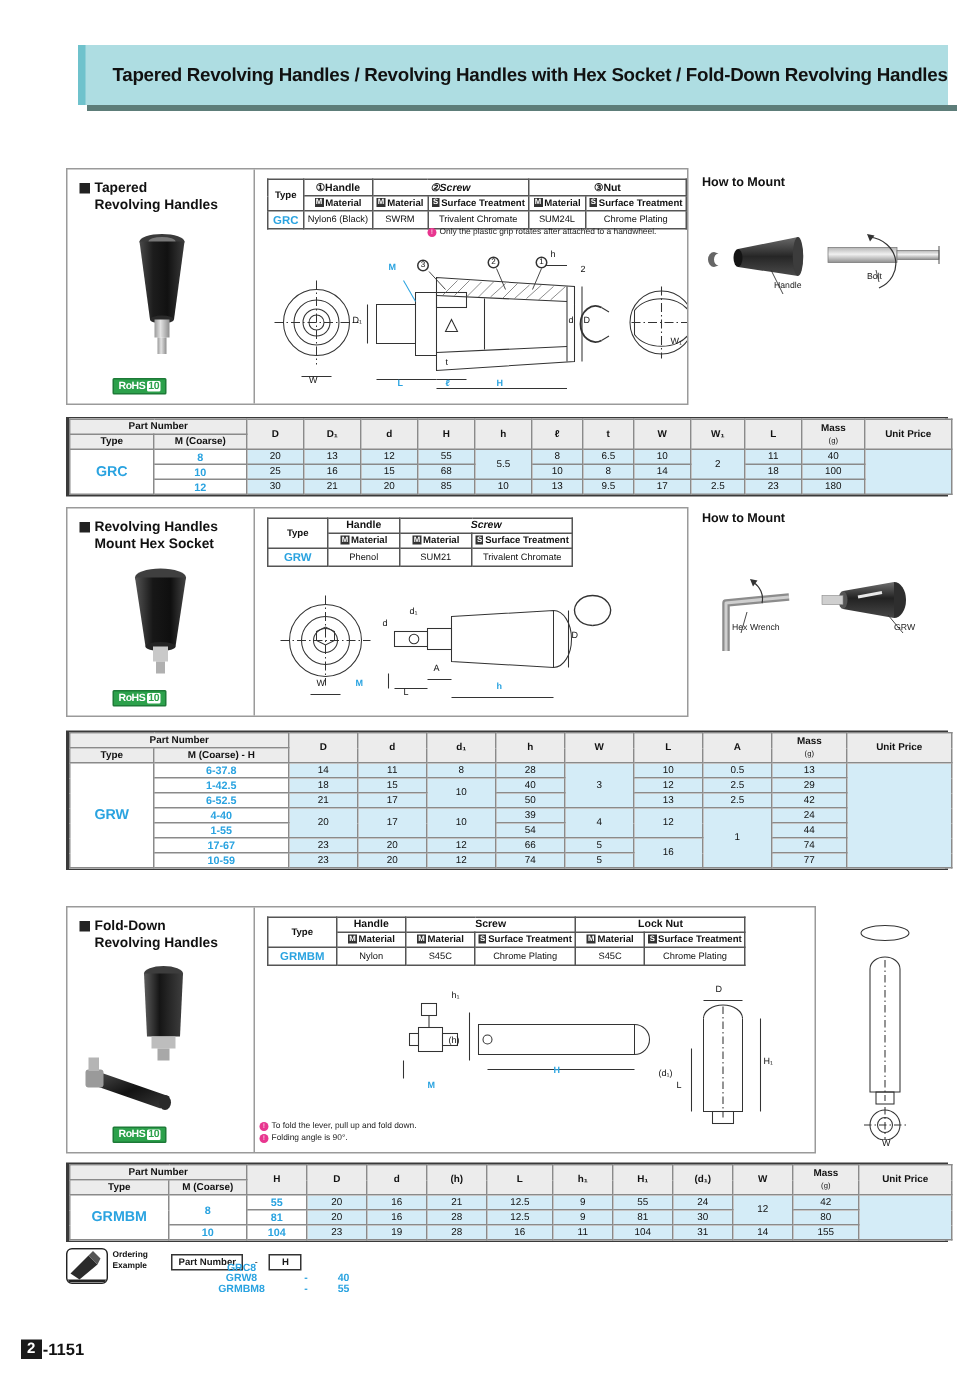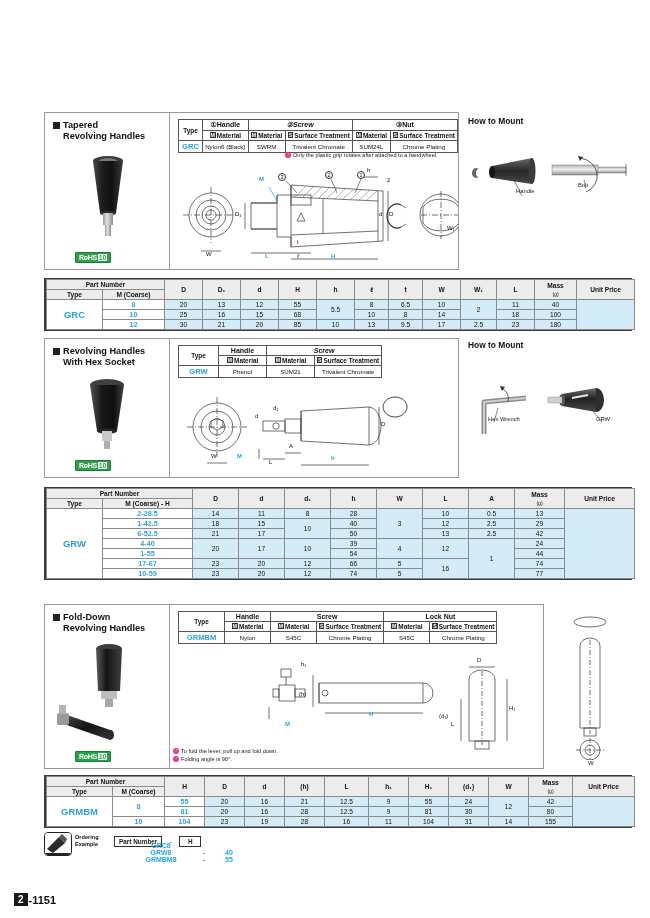--- a/index.html
+++ b/index.html
@@ -152,20 +152,26 @@
     border-radius:50%; font-size:5.4px; text-align:center; line-height:7px;
     background:#fff; color:#111;
   }
   svg { display:block; }
 </style>
 </head>
 <body>
 
 <div class="page">
 
+  <div class="banner-wrap">
+    <div class="banner-shadow"></div>
+    <div class="banner">
+      <h1>Tapered Revolving Handles / Revolving Handles with Hex Socket / Fold-Down Revolving Handles</h1>
+    </div>
+  </div>
 
   <div class="sec-frame" style="left:44px; top:112px; width:415px; height:158px;">
     <div class="sec-left">
       <div class="sec-title">
         <span class="sq"></span><span>Tapered</span>
         <span class="ind">Revolving Handles</span>
       </div>
 
       <svg width="110" height="95" style="position:absolute; left:8px; top:38px;">
         <defs>
@@ -425,21 +431,21 @@
           <td class="val">180</td>
         </tr>
       </tbody>
     </table>
   </div>
 
   <div class="sec-frame" style="left:44px; top:338px; width:415px; height:140px;">
     <div class="sec-left">
       <div class="sec-title">
         <span class="sq"></span><span>Revolving Handles</span>
-        <span class="ind">With Hex Socket</span>
+        <span class="ind">Mount Hex Socket</span>
       </div>
       <svg width="110" height="80" style="position:absolute; left:10px; top:34px;">
         <defs>
           <linearGradient id="ghex" x1="0" y1="0" x2="1" y2="0">
             <stop offset="0" stop-color="#555"></stop>
               <stop offset="0.35" stop-color="#171717"></stop>
             <stop offset="0.7" stop-color="#0f0f0f"></stop>
               <stop offset="1" stop-color="#444"></stop>
           </linearGradient>
         </defs>
@@ -572,21 +578,21 @@
           <th rowspan="2">Unit Price</th>
         </tr>
         <tr>
           <th>Type</th>
           <th>M (Coarse) - H</th>
         </tr>
       </thead>
       <tbody>
         <tr>
           <td class="type" rowspan="7">GRW</td>
-          <td class="code">2-28.5</td>
+          <td class="code">6-37.8</td>
           <td class="val">14</td>
           <td class="val">11</td>
           <td class="val">8</td>
           <td class="val">28</td>
           <td class="val" rowspan="3">3</td>
           <td class="val">10</td>
           <td class="val">0.5</td>
           <td class="val">13</td>
           <td class="price" rowspan="7"></td>
         </tr>

